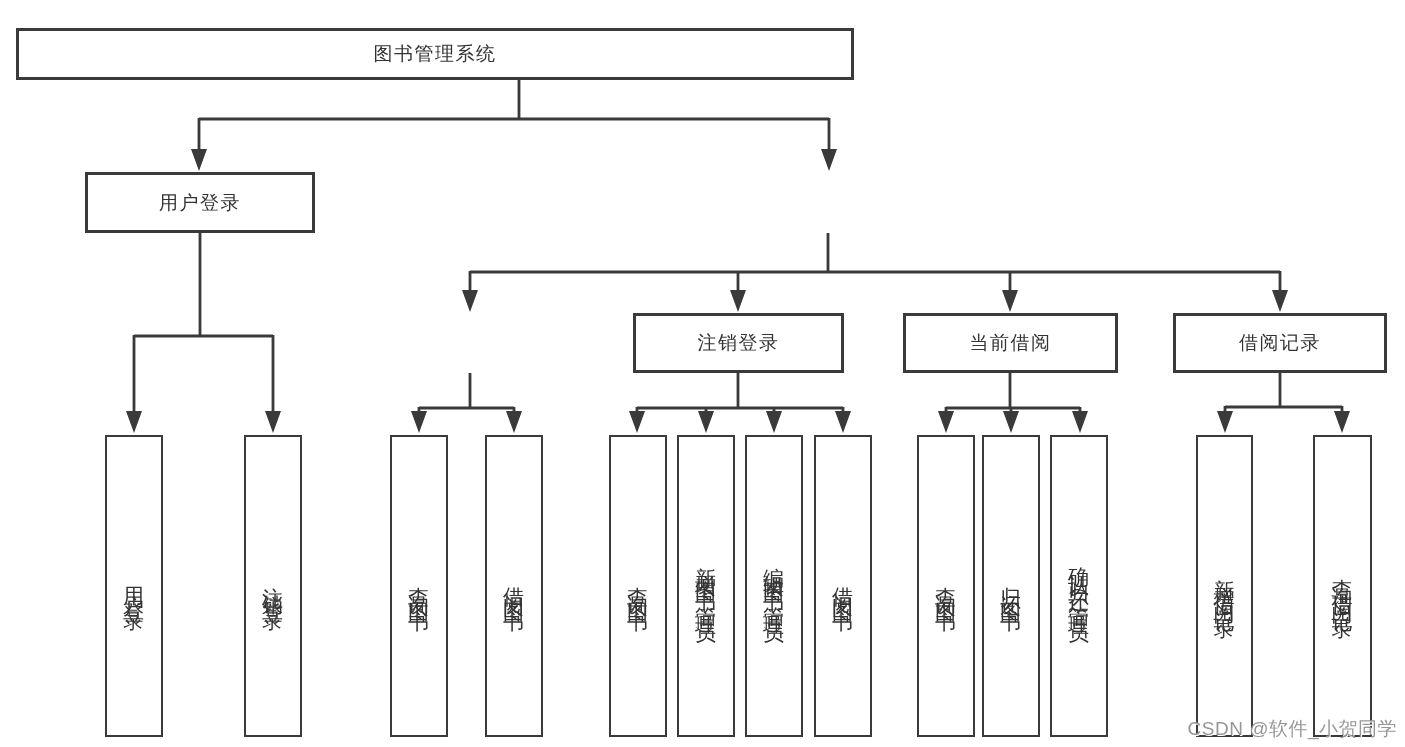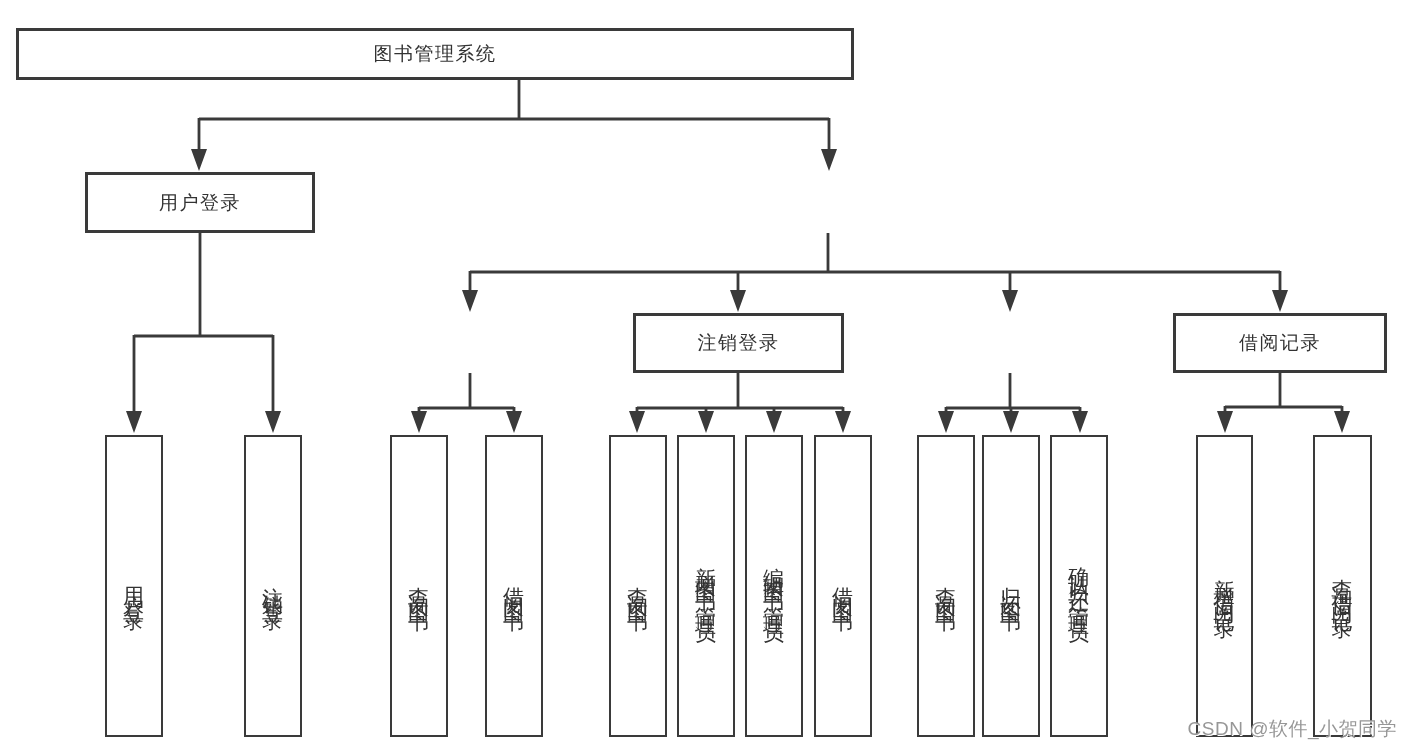--- a/index.html
+++ b/index.html
@@ -83,20 +83,21 @@
          M1072 411 L1088 411 L1080 433 Z
          M1217 411 L1233 411 L1225 433 Z
          M1334 411 L1350 411 L1342 433 Z"></path>
   </svg>
 
   <div class="box" style="left:16px; top:28px; width:838px; height:52px;">图书管理系统</div>
 
   <div class="box" style="left:85px; top:172px; width:230px; height:61px;">用户登录</div>
 
   <div class="box" style="left:633px; top:313px; width:211px; height:60px;">注销登录</div>
+  <div class="box" style="left:903px; top:313px; width:215px; height:60px;">当前借阅</div>
   <div class="box" style="left:1173px; top:313px; width:214px; height:60px;">借阅记录</div>
 
   <div class="box vbox" style="left:105px; top:435px; width:58px; height:302px;">用户登录</div>
   <div class="box vbox" style="left:244px; top:435px; width:58px; height:302px;">注销登录</div>
 
   <div class="box vbox" style="left:390px; top:435px; width:58px; height:302px;">查询图书</div>
   <div class="box vbox" style="left:485px; top:435px; width:58px; height:302px;">借阅图书</div>
 
   <div class="box vbox" style="left:609px; top:435px; width:58px; height:302px;">查询图书</div>
   <div class="box vbox" style="left:677px; top:435px; width:58px; height:302px;">新增图书（管理员）</div>

